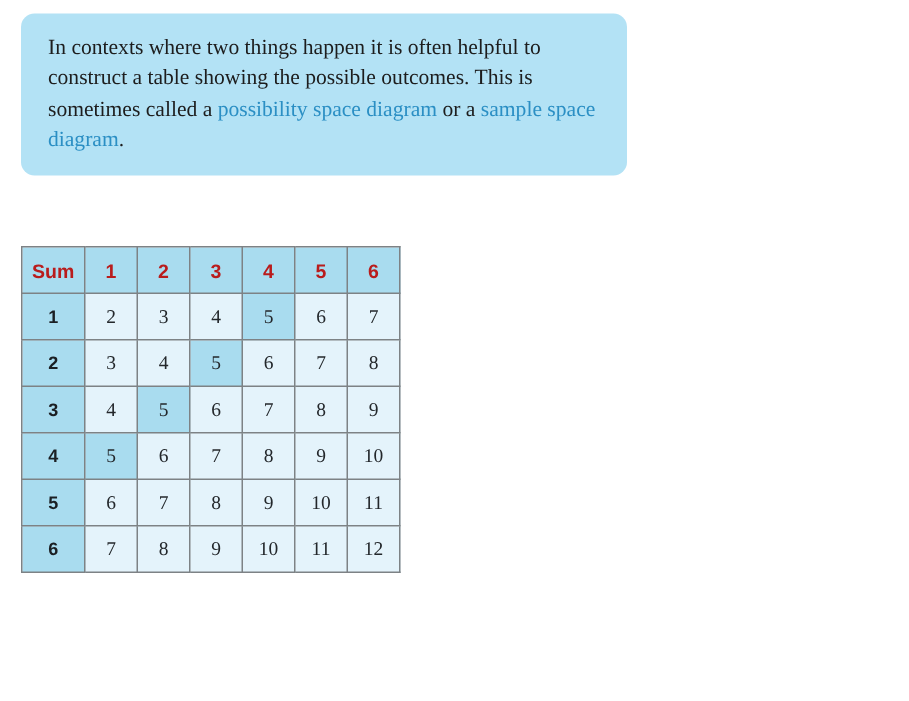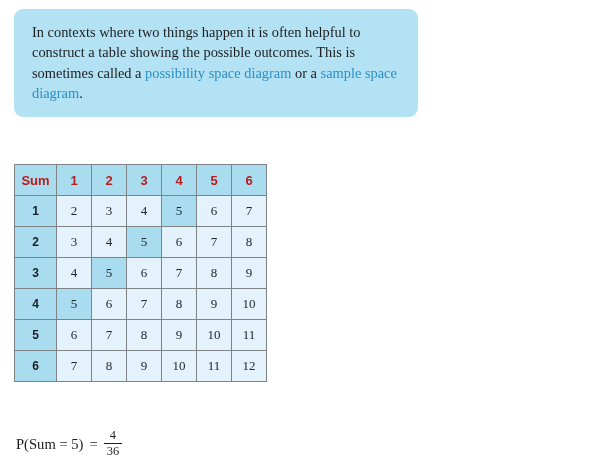--- a/index.html
+++ b/index.html
@@ -229,23 +229,14 @@
           <td>9</td>
           <td>10</td>
           <td>11</td>
           <td>12</td>
         </tr>
       </tbody>
     </table>
   </div>
 
 
-  <div class="prob">
-    <span class="lhs">P(Sum = 5)</span>
-    <span class="eq">=</span>
-    <span class="frac">
-      <span class="num">4</span>
-      <span class="bar"></span>
-      <span class="den">36</span>
-    </span>
-  </div>
 
 </div>
 
 </body></html>

